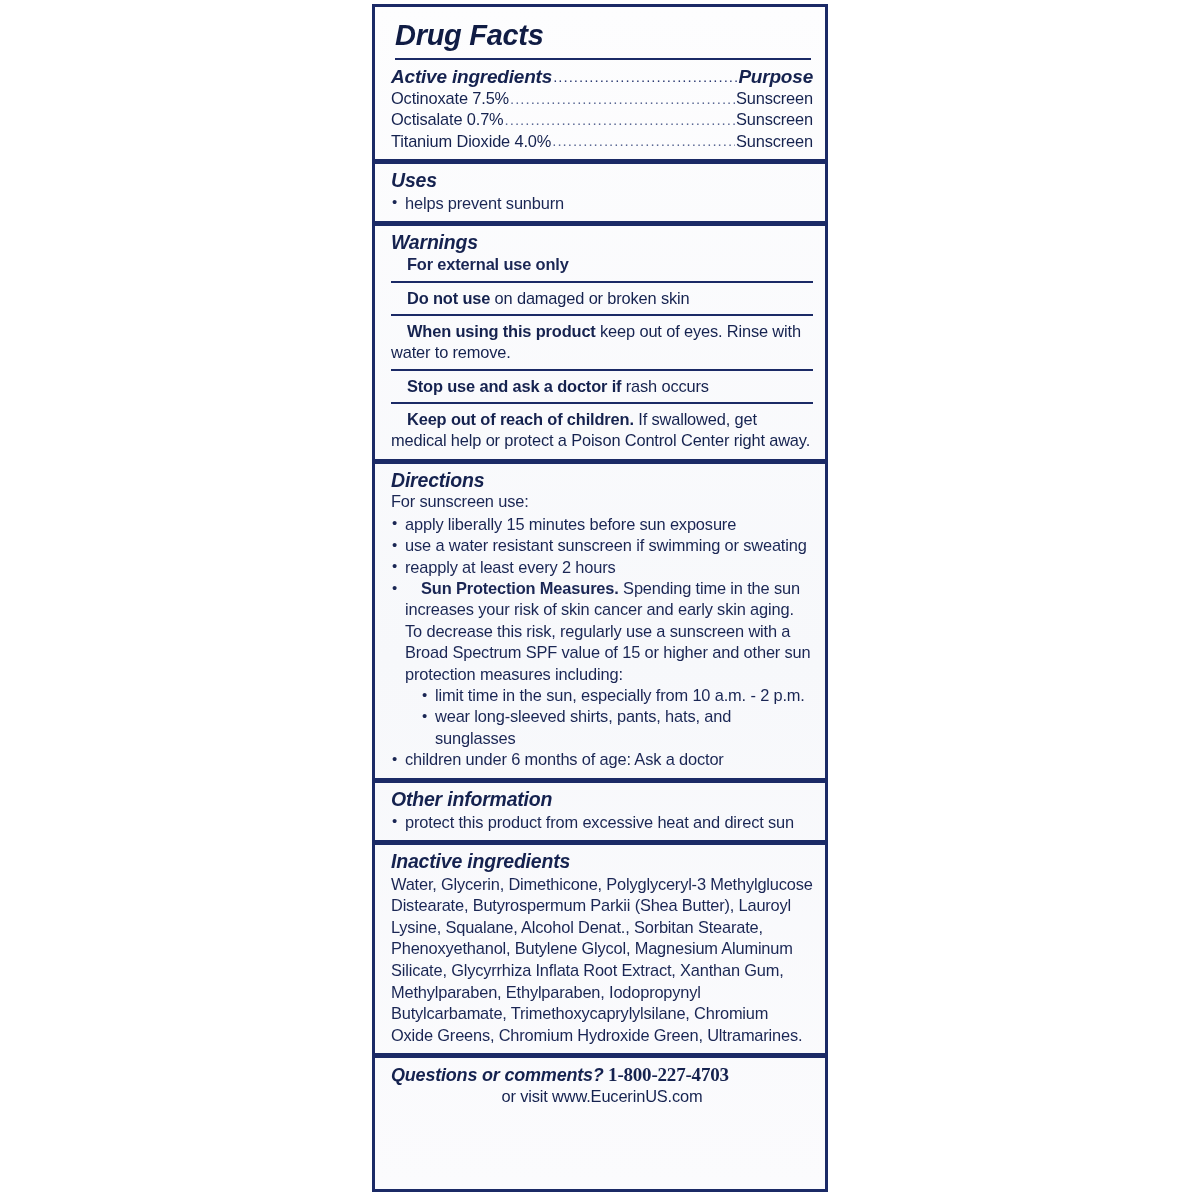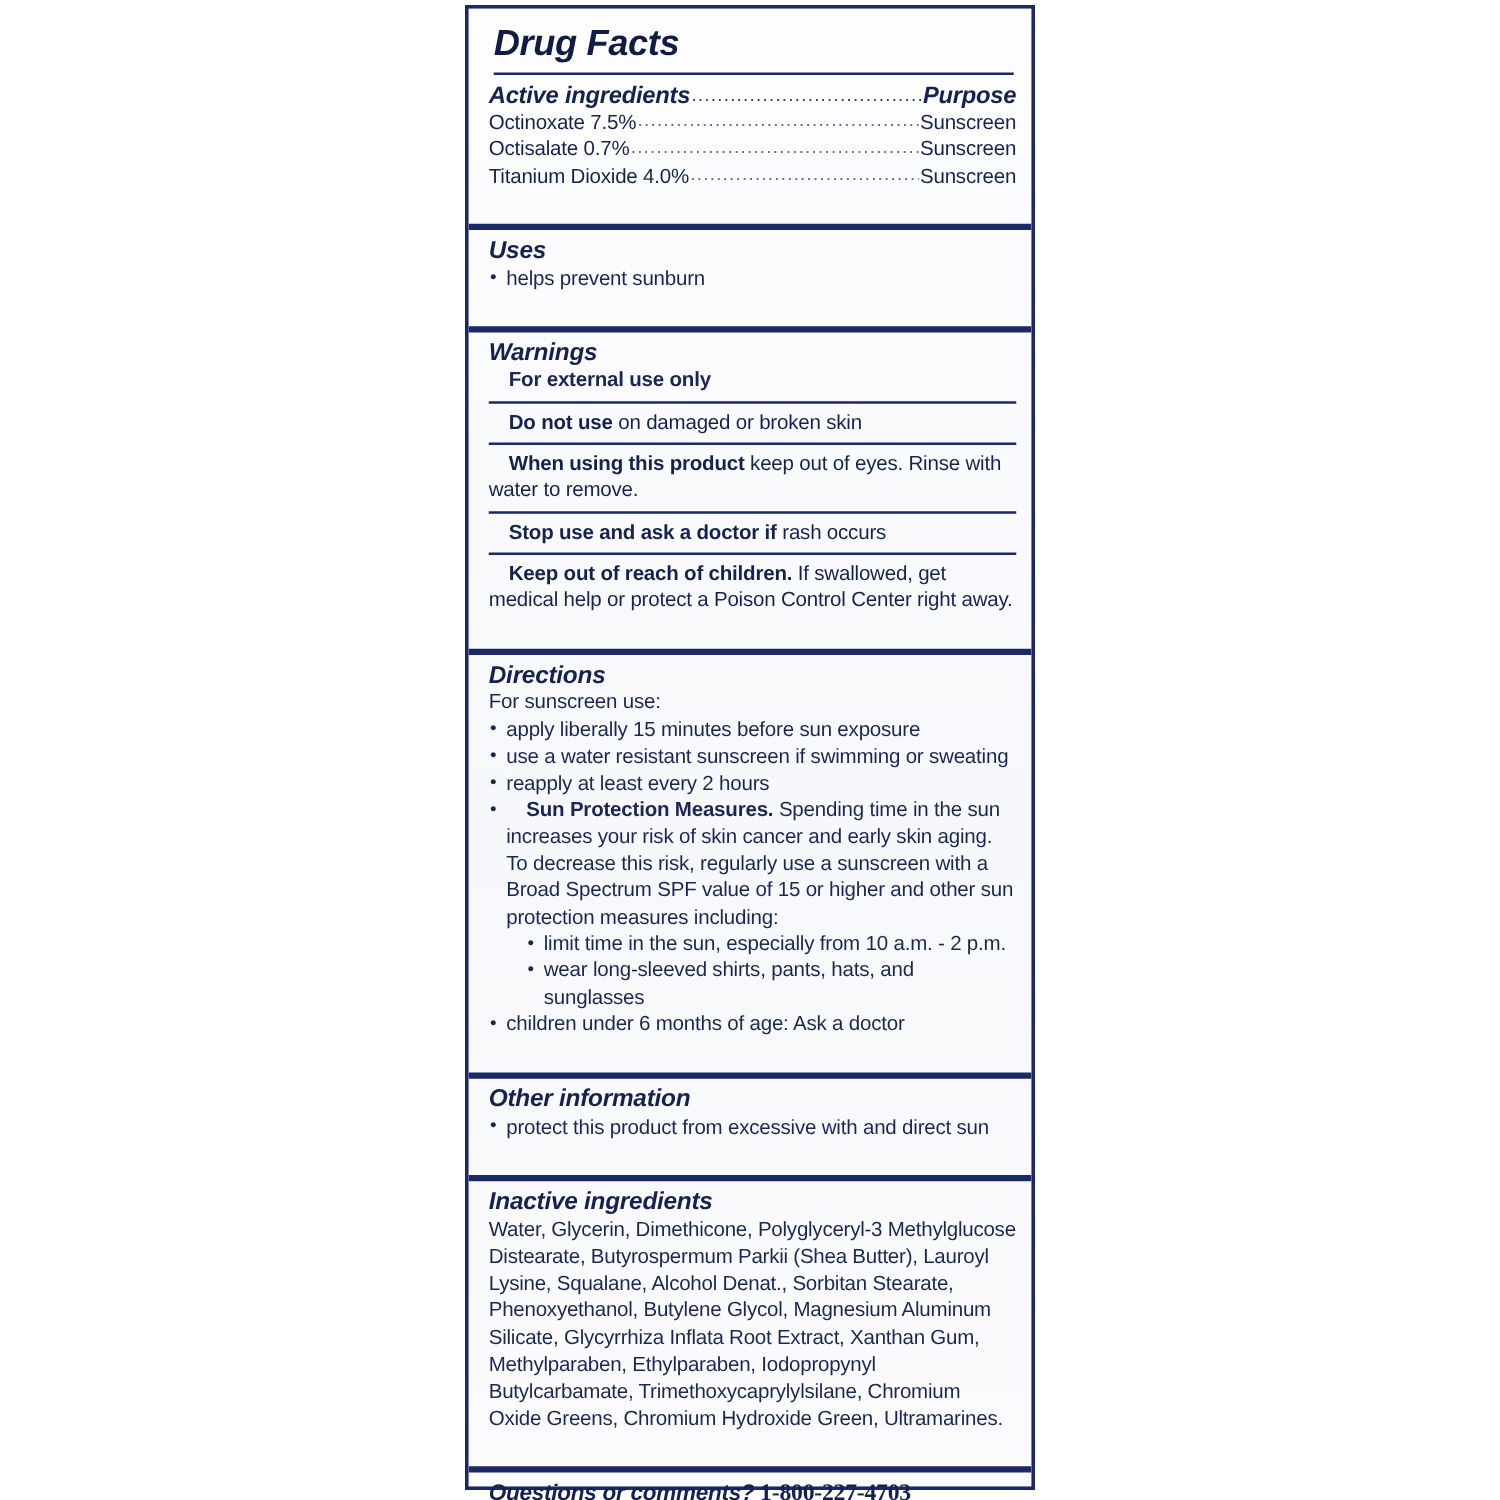--- a/index.html
+++ b/index.html
@@ -36,21 +36,20 @@
   }
 
   .label-inner {
     box-sizing: border-box;
     width: 100%;
     height: 100%;
     background: linear-gradient(180deg,#fdfdfe 0%,#f7f8fb 55%,#fbfbfd 100%);
     display: flex;
     flex-direction: column;
     color: #15224f;
-    gap: 20px;
   }
 
   
   .block {
     box-sizing: border-box;
     padding: 6px 12px 7px 16px;
     position: relative;
   }
   .block + .block {
     border-top: 5px solid #1b2a66;
@@ -96,21 +95,21 @@
     display: flex;
     align-items: baseline;
     font-size: 19px;
     font-weight: bold;
     font-style: italic;
     letter-spacing: -0.2px;
     white-space: nowrap;
   }
   .ai-row {
     display: flex;
-    align-items: flex-start;
+    align-items: flex-end;
     font-size: 16.4px;
     letter-spacing: -0.15px;
     line-height: 1.30;
     white-space: nowrap;
   }
   .leader {
     flex: 1 1 auto;
     overflow: hidden;
     white-space: nowrap;
     margin: 0 1px;
@@ -267,21 +266,21 @@
               <li>wear long-sleeved shirts, pants, hats, and sunglasses</li>
             </ul>
           </li>
           <li>children under 6 months of age: Ask a doctor</li>
         </ul>
       </div>
 
       <div class="block">
         <div class="sec-head">Other information</div>
         <ul class="blist">
-          <li>protect this product from excessive with and direct sun</li>
+          <li>protect this product from excessive heat and direct sun</li>
         </ul>
       </div>
 
       <div class="block">
         <div class="sec-head">Inactive ingredients</div>
         <div class="inactive-body">Water, Glycerin, Dimethicone, Polyglyceryl-3 Methylglucose Distearate, Butyrospermum Parkii (Shea Butter), Lauroyl Lysine, Squalane, Alcohol Denat., Sorbitan Stearate, Phenoxyethanol, Butylene Glycol, Magnesium Aluminum Silicate, Glycyrrhiza Inflata Root Extract, Xanthan Gum, Methylparaben, Ethylparaben, Iodopropynyl Butylcarbamate, Trimethoxycaprylylsilane, Chromium Oxide Greens, Chromium Hydroxide Green, Ultramarines.</div>
       </div>
 
       <div class="block">
         <div>

